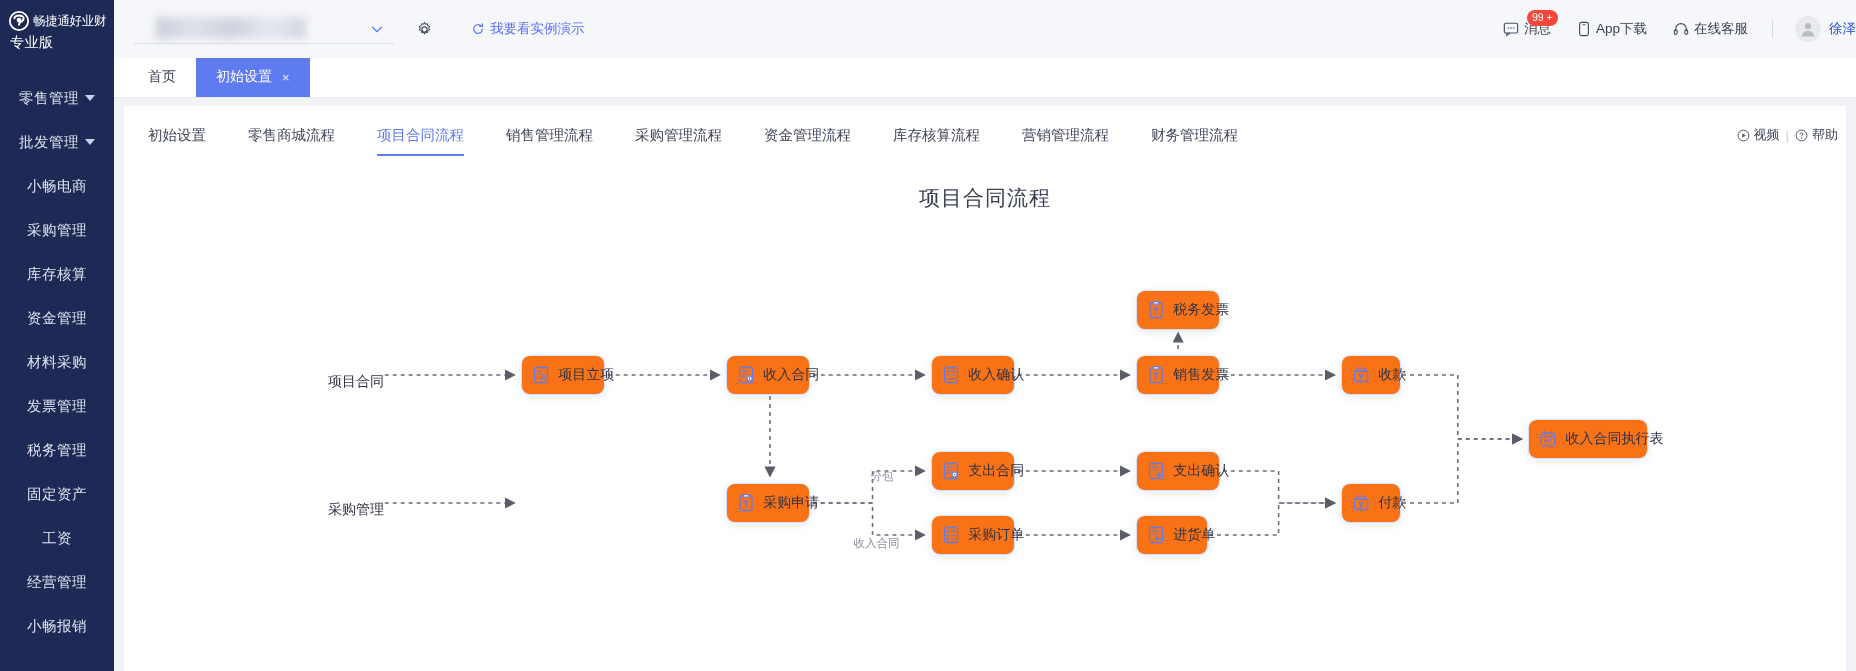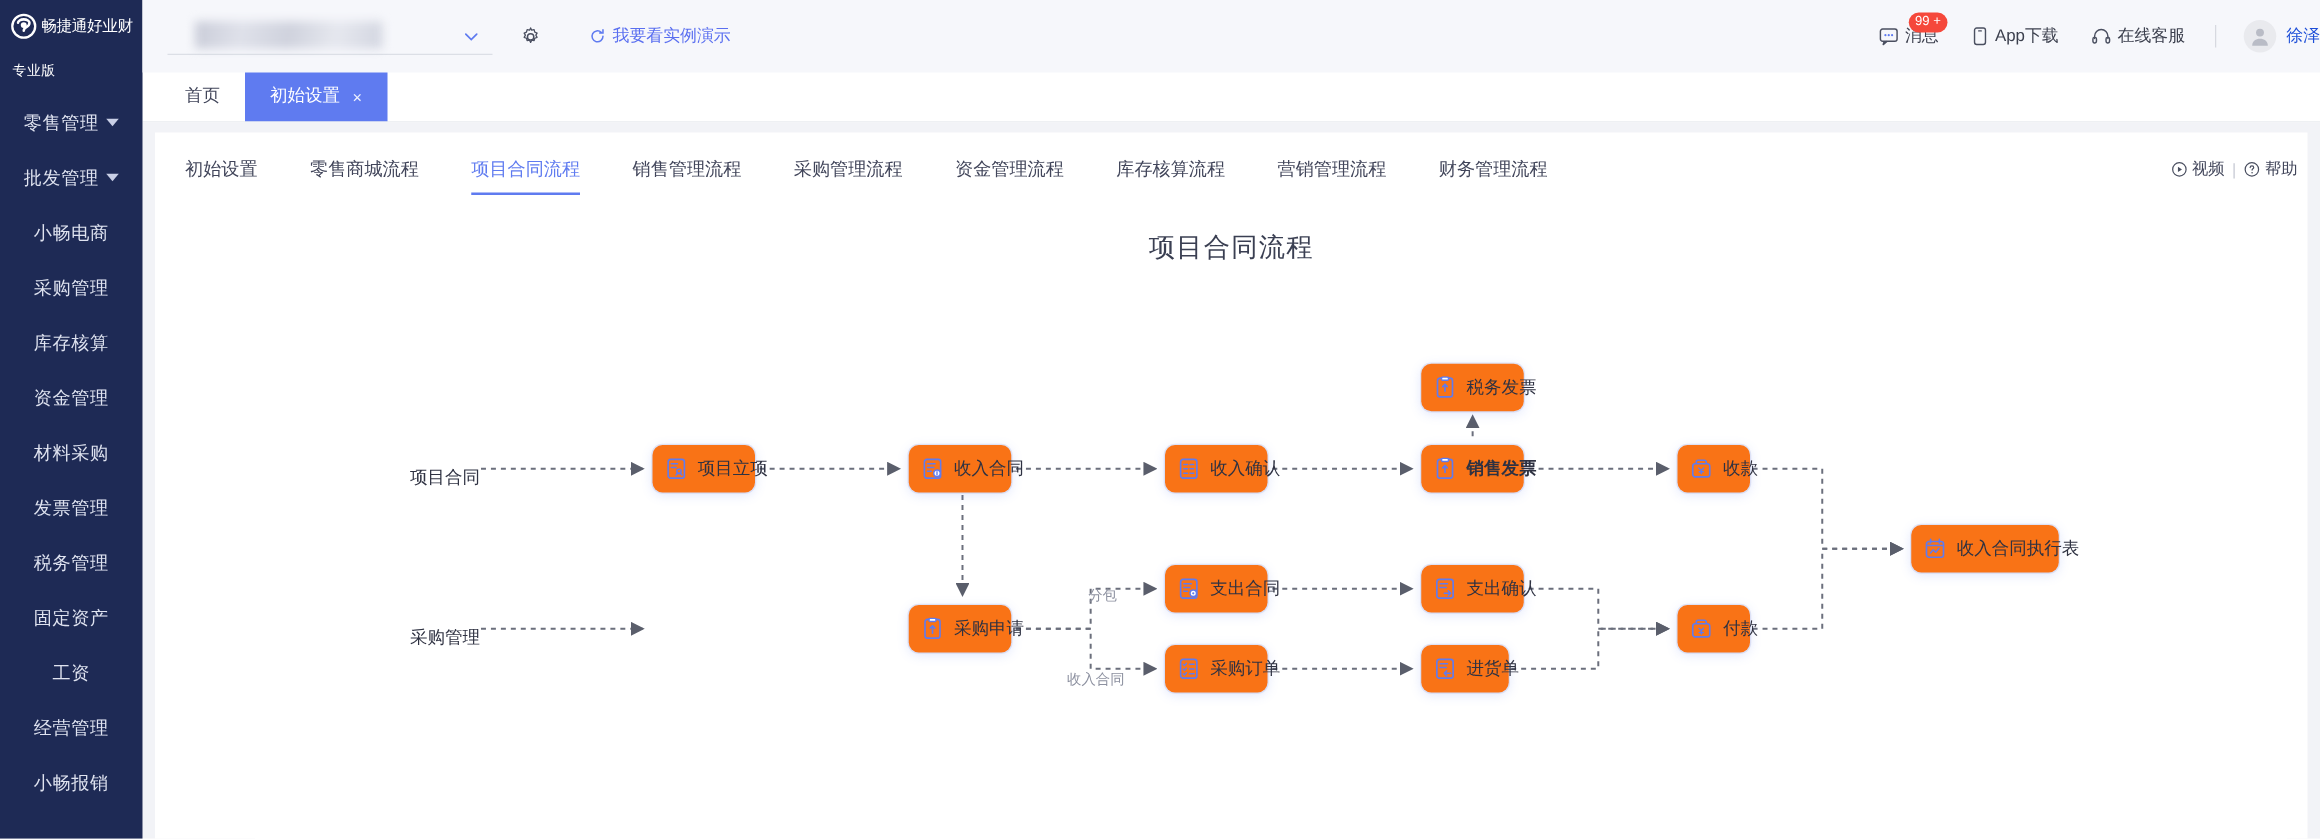--- a/index.html
+++ b/index.html
@@ -24,21 +24,21 @@
     padding: 10px 0 0 8px;
     color: #fff;
   }
   .brand-row { display: flex; align-items: center; gap: 3px; }
   .brand-logo { width: 22px; height: 22px; flex: 0 0 22px; }
   .brand-name {
     font-size: 12.5px; color: #ffffff; white-space: nowrap;
     letter-spacing: -0.3px;
   }
   .brand-sub {
-    font-size: 11px; color: #ffffff; margin-top: 17px; padding-left: 2px;
+    font-size: 14px; color: #ffffff; margin-top: 2px; padding-left: 2px;
     letter-spacing: 0.5px;
   }
   .nav-list { margin-top: 8px; }
   .nav-item {
     height: 44px;
     display: flex; align-items: center; justify-content: center;
     color: #dfe3f0; font-size: 14.5px;
     cursor: pointer; letter-spacing: 0.5px;
     gap: 6px;
     font-family: Liberation Serif, serif;
@@ -420,21 +420,21 @@
               <span>收入合同</span>
             </div>
             <div class="node" style="left: 46.9364%; top: 138px; width: 4.73988%;">
               <svg viewBox="0 0 18 18" width="18" height="18">
                 <rect x="2.5" y="1.5" width="13" height="15" rx="2" fill="none" stroke="#5f7bf0" stroke-width="1.3"></rect>
                 <path d="M5 5.5h3M5 9h3M5 12.5h3" stroke="#5f7bf0" stroke-width="1.2" stroke-linecap="round"></path>
                 <path d="M10 5.5h3M10 9h3M10 12.5h3" stroke="#5f7bf0" stroke-width="1.2" stroke-linecap="round"></path>
               </svg>
               <span>收入确认</span>
             </div>
-            <div class="node" style="left: 58.8439%; top: 138px; width: 4.73988%; font-weight: bold;">
+            <div class="node" style="left: 58.8439%; top: 138px; width: 4.73988%;">
               <svg viewBox="0 0 18 18" width="18" height="18">
                 <rect x="3" y="1.5" width="12" height="15" rx="2" fill="none" stroke="#5f7bf0" stroke-width="1.3"></rect>
                 <rect x="6.2" y="0.6" width="5.6" height="2.6" rx="1" fill="#fff" stroke="#5f7bf0" stroke-width="1.2"></rect>
                 <path d="M9 12V6.4M9 6.4L7.2 8.3M9 6.4l1.8 1.9" fill="none" stroke="#5f7bf0" stroke-width="1.3" stroke-linecap="round" stroke-linejoin="round"></path>
               </svg>
               <span>销售发票</span>
             </div>
             <div class="node" style="left: 58.8439%; top: 73px; width: 4.73988%;">
               <svg viewBox="0 0 18 18" width="18" height="18">
                 <rect x="3" y="1.5" width="12" height="15" rx="2" fill="none" stroke="#5f7bf0" stroke-width="1.3"></rect>

